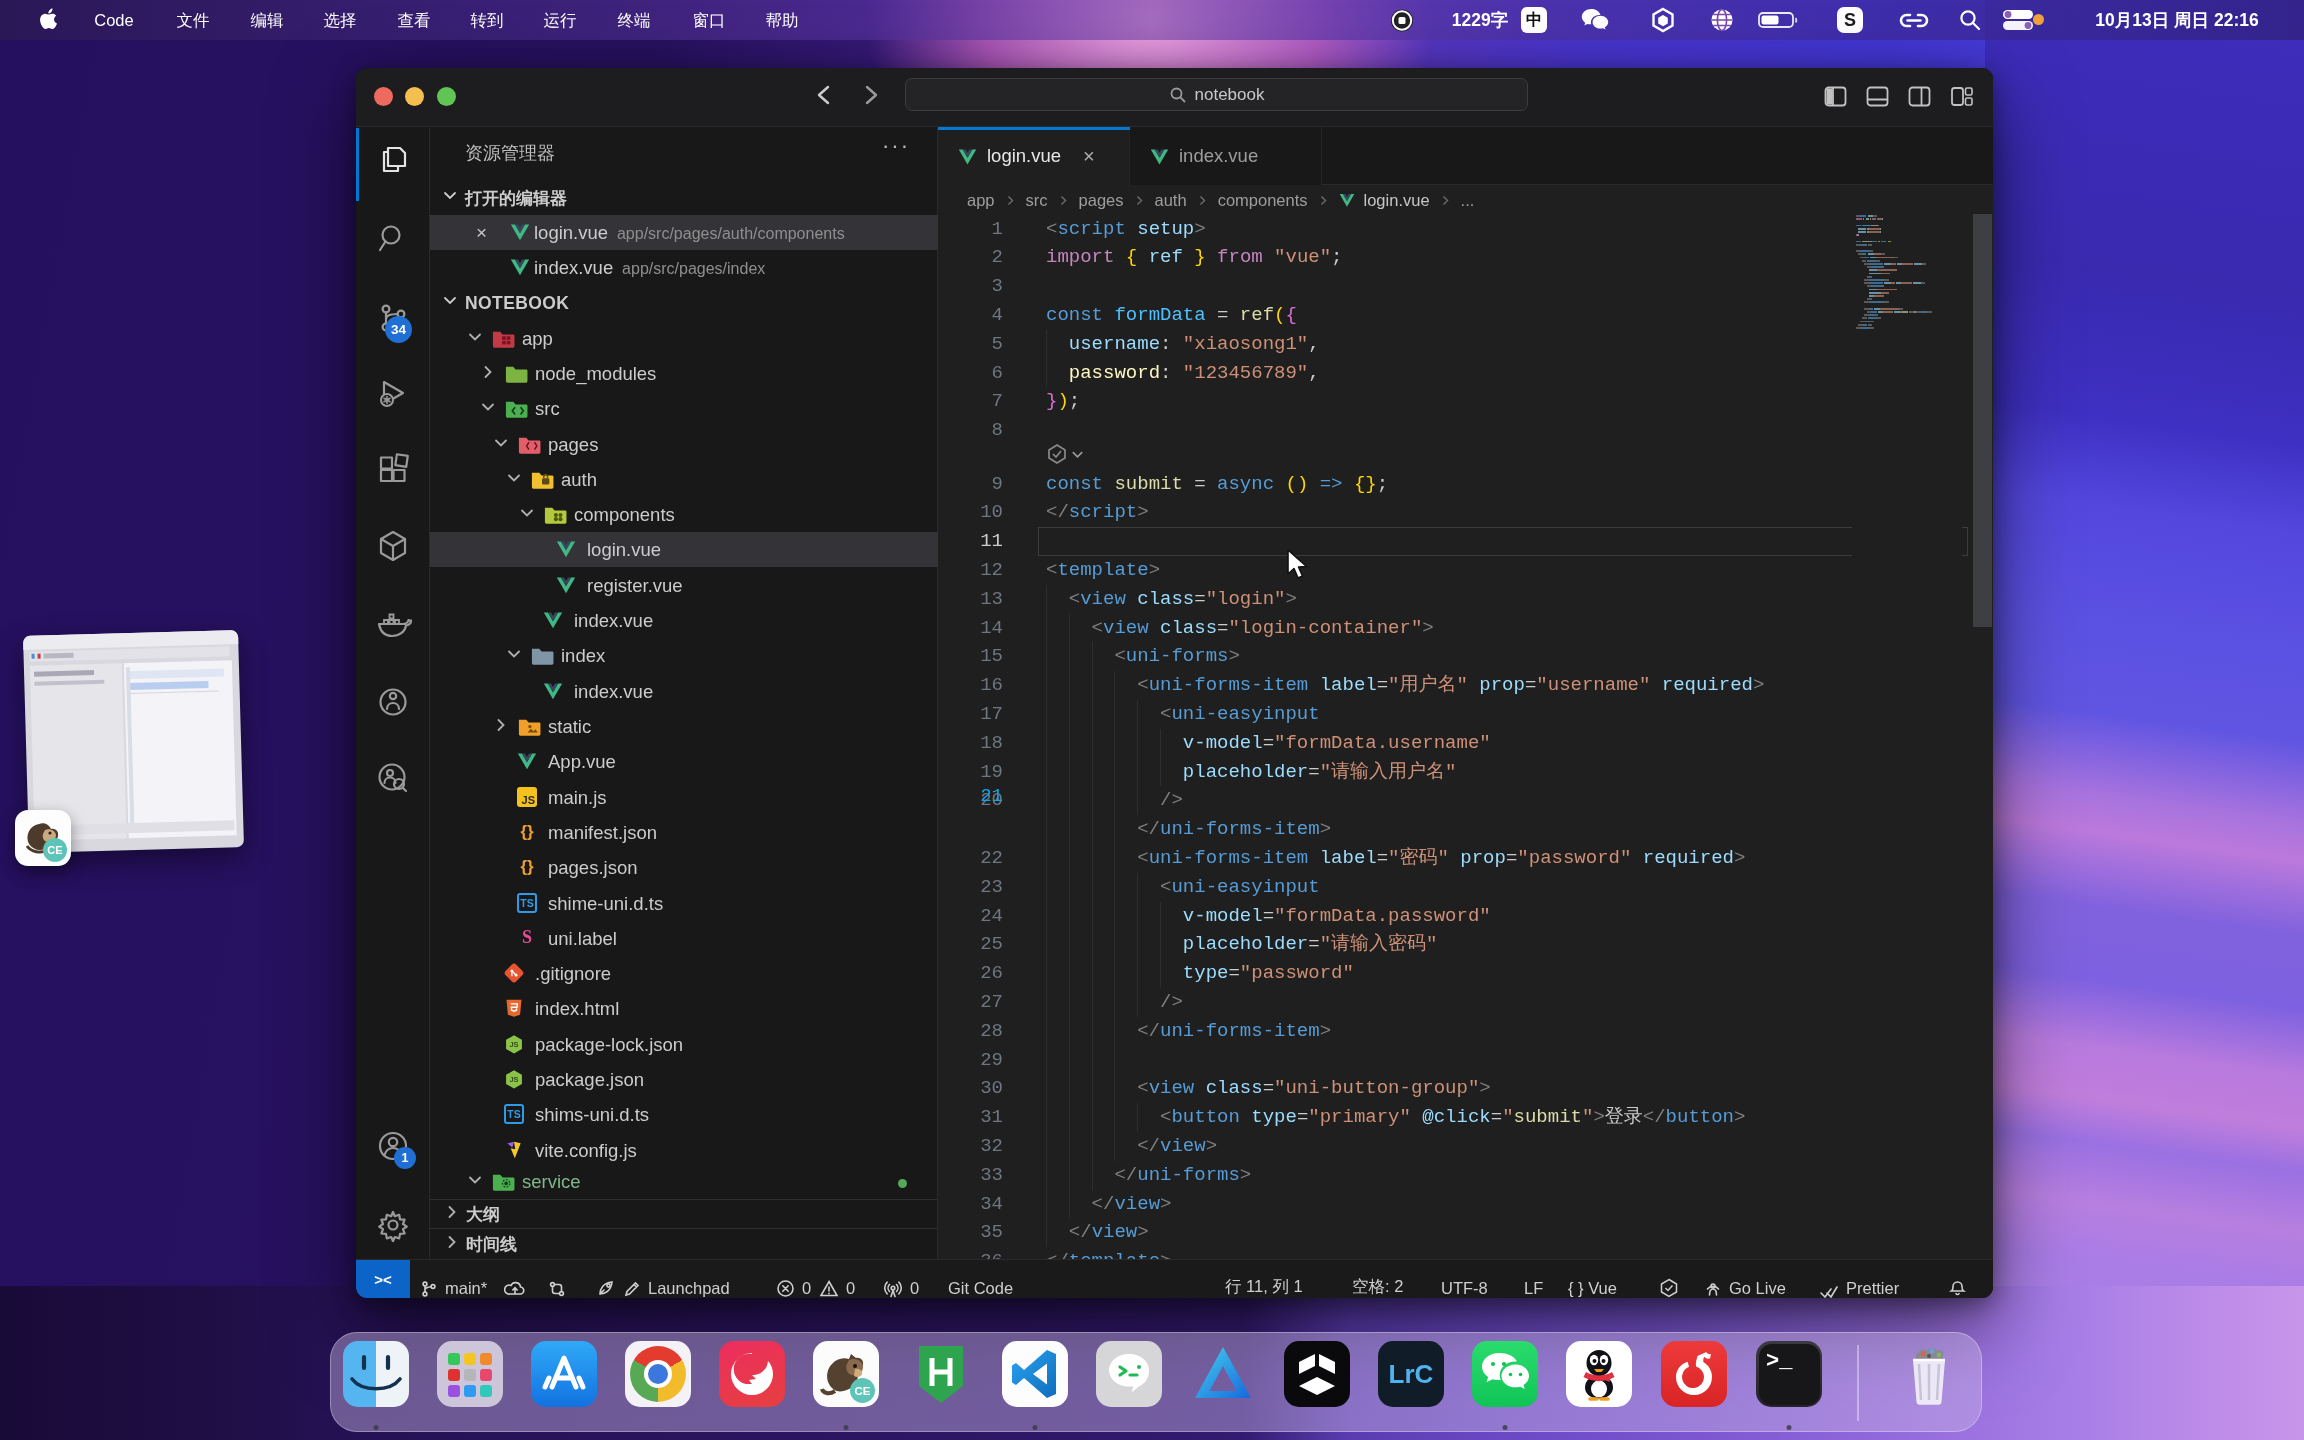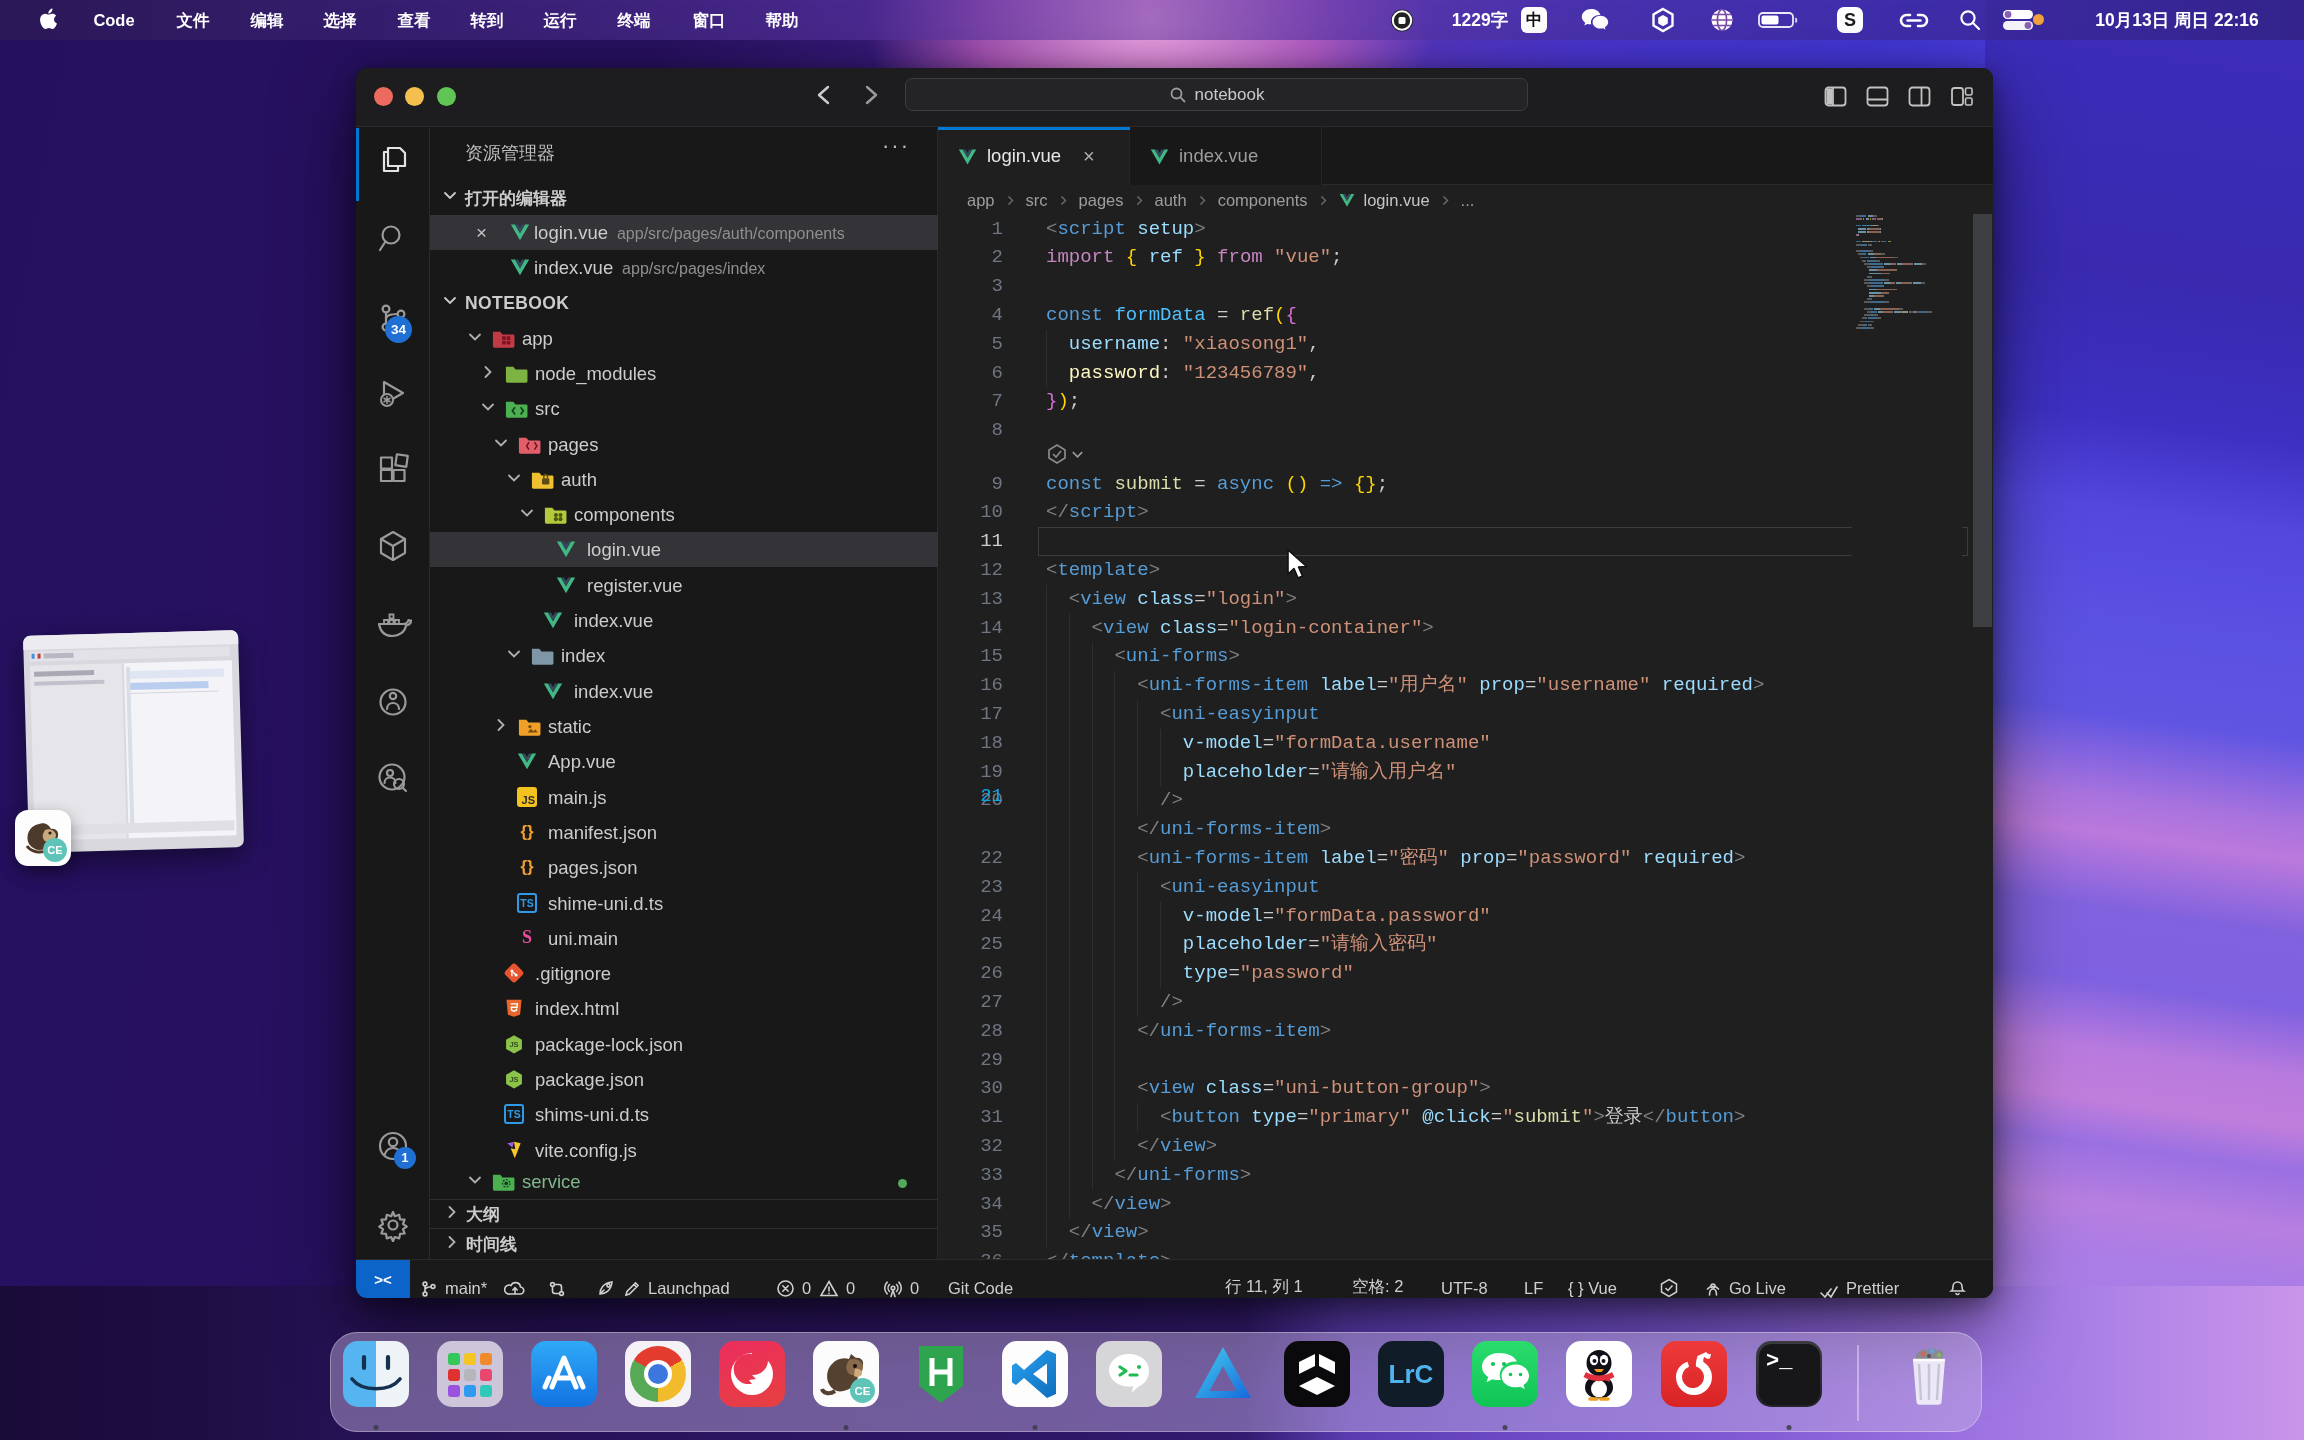--- a/index.html
+++ b/index.html
@@ -7,21 +7,21 @@
 .abs{position:absolute}
 .bg{position:absolute;inset:0;background:
  radial-gradient(380px 250px at 1150px 20px, rgba(246,172,232,.95), rgba(219,110,203,.65) 45%, rgba(150,70,180,0) 75%),
  linear-gradient(100deg,#251060 0%,#27115f 26%,#3a1c7e 38%,#5c2f9e 46%,#5b36b4 52%,#4834cc 62%,#4136d2 74%,#4c3fd8 86%,#5647de 100%);}
 .rightstrip{position:absolute;left:1985px;top:0;width:319px;height:1440px;background:
  linear-gradient(188deg,#3d2dbc 0%,#392ab0 20%,#3e30c2 30%,#5347de 36%,#5b51e2 44%,#6055e2 50%,#a873de 55.5%,#bb79dc 58%,#8162de 63%,#7e61e0 68%,#b87ade 72.5%,#c07edc 76%,#9a70e2 79%,#b77fe0 83%,#a97ce6 87%,#ab80e6 92%,#b98ae8 100%);}
 .bottomstrip{position:absolute;left:0;top:1286px;width:2304px;height:154px;background:
  linear-gradient(90deg,#190b38 0%,#1e0e44 9%,#241152 14%,#2a145e 30%,#2e1766 45%,#331b70 54%,#5a3cb0 58.5%,#6a48c4 65%,#7a55d0 73%,#8a62d8 79%,#9b71e0 85%,#a77ee6 90%,#ba8ae8 95%,#c895e9 100%);}
 .menubar{position:absolute;left:0;top:0;width:2304px;height:40px;background:
  linear-gradient(90deg,#2c1a52b8,#3d2478b8 18%,#53309ab8 38%,#6f42a8a8 46%,#7a4aaaa0 50%,#5c38a8b0 58%,#4c32a2b8 66%,#3f2b9eb8 80%,#352488b8 93%,#2f1f78b8 100%);color:#fff}
-.mi{position:absolute;top:0;height:40px;line-height:40px;transform:translateX(-50%);font-size:16.5px;font-weight:700;color:#fff;white-space:nowrap}
+.mi{position:absolute;top:0;height:40px;line-height:40px;transform:translateX(-50%);font-size:16.5px;font-weight:400;color:#fff;white-space:nowrap}
 .mri{position:absolute;top:0;height:40px;display:flex;align-items:center;transform:translateX(-50%)}
 .win{position:absolute;left:356px;top:68px;width:1637px;height:1230px;border-radius:11px;background:#181818;
  box-shadow:0 30px 80px rgba(0,0,0,.55),0 6px 24px rgba(0,0,0,.4);overflow:hidden}
 .titlebar{position:absolute;left:0;top:0;width:1637px;height:59px;background:#1d1d1f;border-bottom:1px solid #2a2a2a}
 .tl{position:absolute;top:18.5px;width:19px;height:19px;border-radius:50%}
 .searchbox{position:absolute;left:549px;top:10px;width:623px;height:33px;background:#242427;border:1px solid #3d3d40;border-radius:7px;
  color:#c8c8c8;font-size:17px;display:flex;align-items:center;justify-content:center;gap:8px}
 .layic{position:absolute;top:17px}
 .actbar{position:absolute;left:0;top:60px;width:74px;height:1131px;background:#181818;border-right:1px solid #2a2a2a}
 .sidebar{position:absolute;left:74px;top:60px;width:508px;height:1131px;background:#181818;border-right:1px solid #2a2a2a;color:#cccccc}
@@ -414,21 +414,21 @@
 <div class="srow" style="top:758px;color:#cccccc">
 <span class="fico" style="left:87px">
           <div style="width:20px;height:20px;border:2px solid #2f9ae8;border-radius:3px;color:#2f9ae8;font-size:10.5px;font-weight:700;display:flex;align-items:center;justify-content:center">TS</div>
         </span>
 <span class="lbl" style="left:118px">shime-uni.d.ts</span>
       </div>
 <div class="srow" style="top:793px;color:#cccccc">
 <span class="fico" style="left:87px">
           <div style="width:20px;height:20px;color:#ec4a9a;font-size:18px;font-weight:700;display:flex;align-items:center;justify-content:center;font-family:'Liberation Serif',serif">S</div>
         </span>
-<span class="lbl" style="left:118px">uni.main</span>
+<span class="lbl" style="left:118px">uni.label</span>
       </div>
 <div class="srow" style="top:828px;color:#cccccc">
 <span class="fico" style="left:74px"><svg width="20" height="20" viewBox="0 0 24 24">
             <rect x="3" y="3" width="18" height="18" rx="4" transform="rotate(45 12 12)" fill="#e8542f"></rect>
             <circle cx="9.5" cy="9.5" r="1.8" fill="#fff"></circle>
             <circle cx="14.5" cy="14.5" r="1.8" fill="#fff"></circle>
             <path d="M10.8 10.8 L13.4 13.4" stroke="#fff" stroke-width="1.6"></path>
             <path d="M9.5 11.3 V16" stroke="#fff" stroke-width="1.6"></path>
           </svg></span>
 <span class="lbl" style="left:105px">.gitignore</span>

